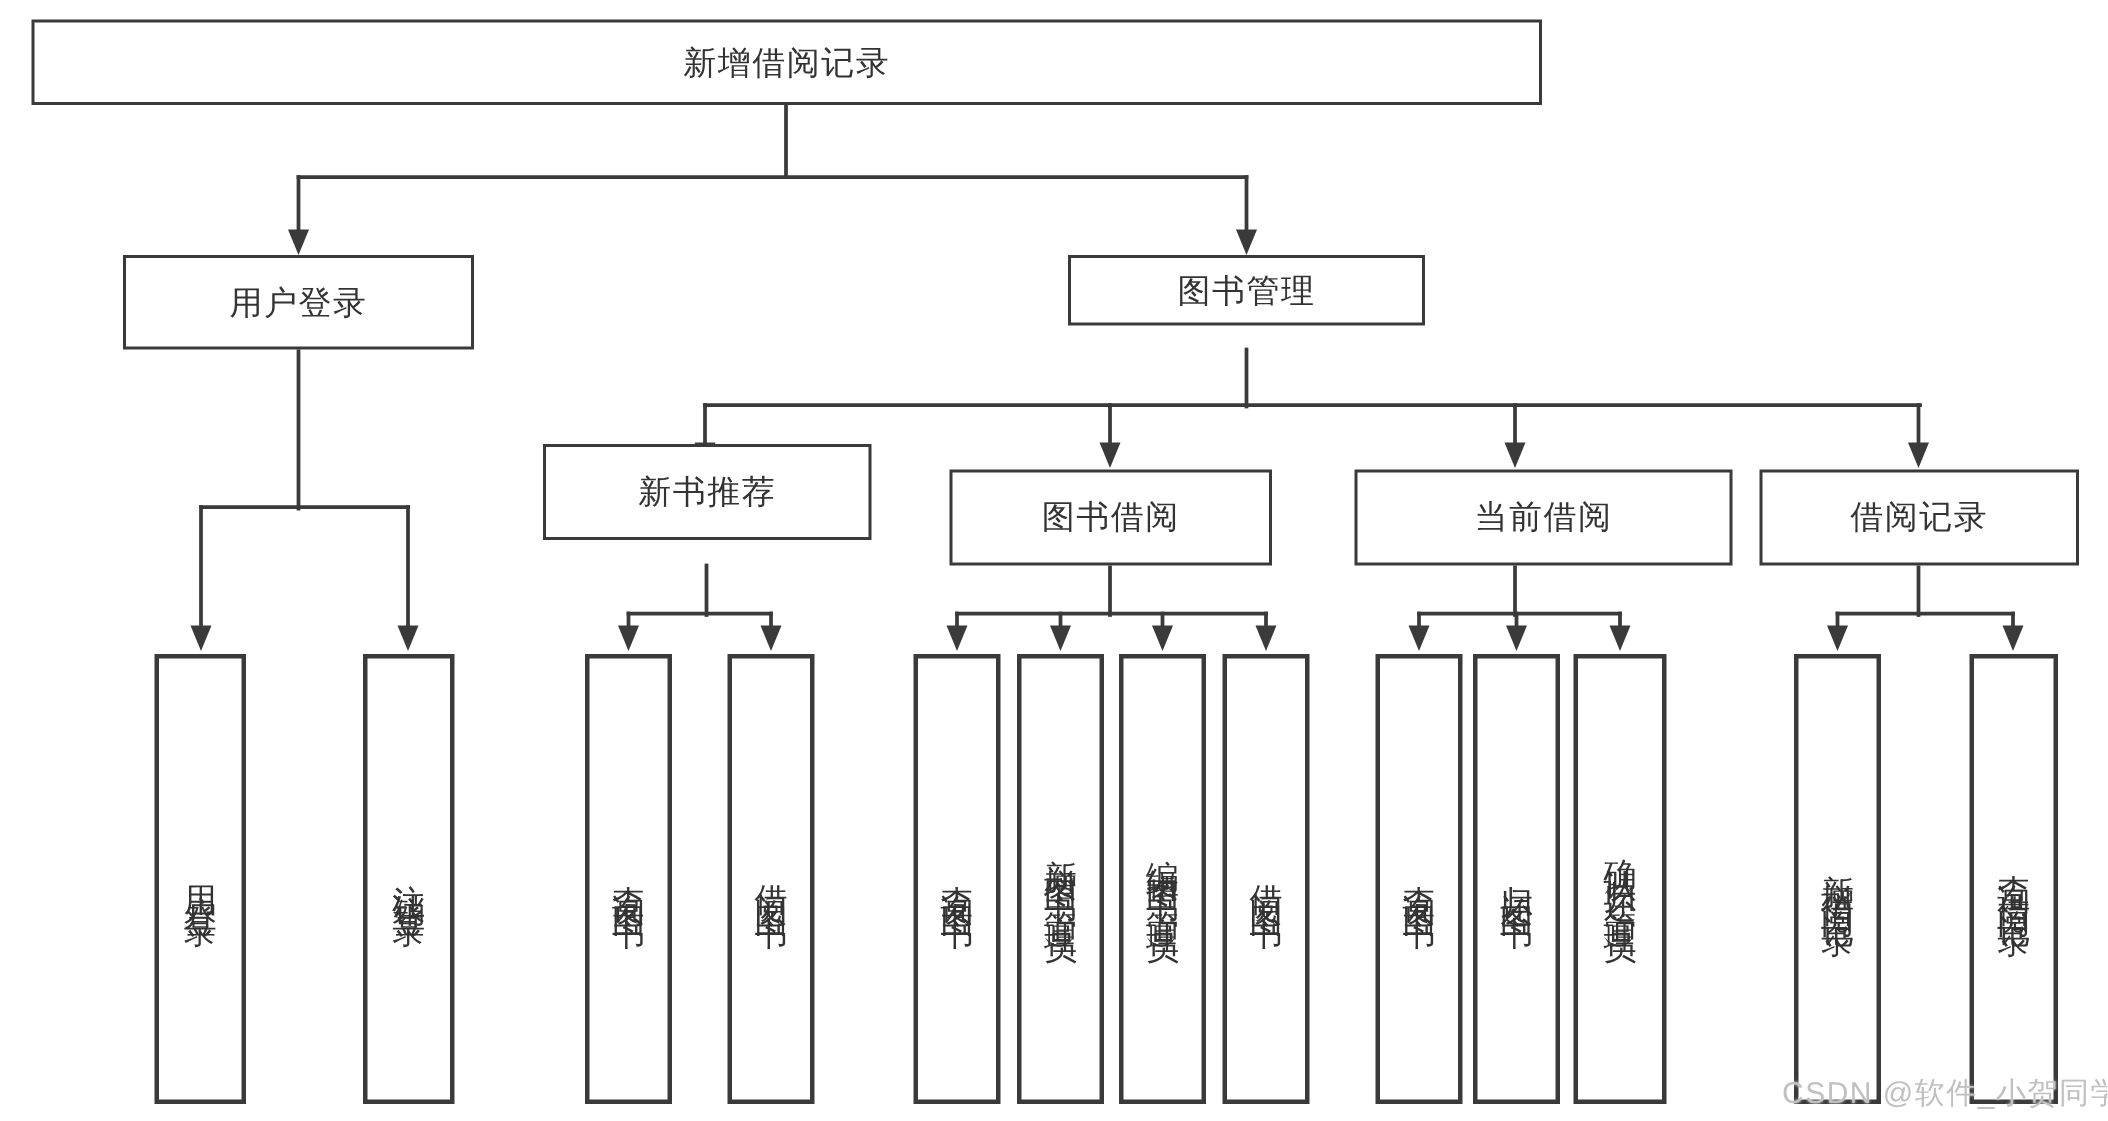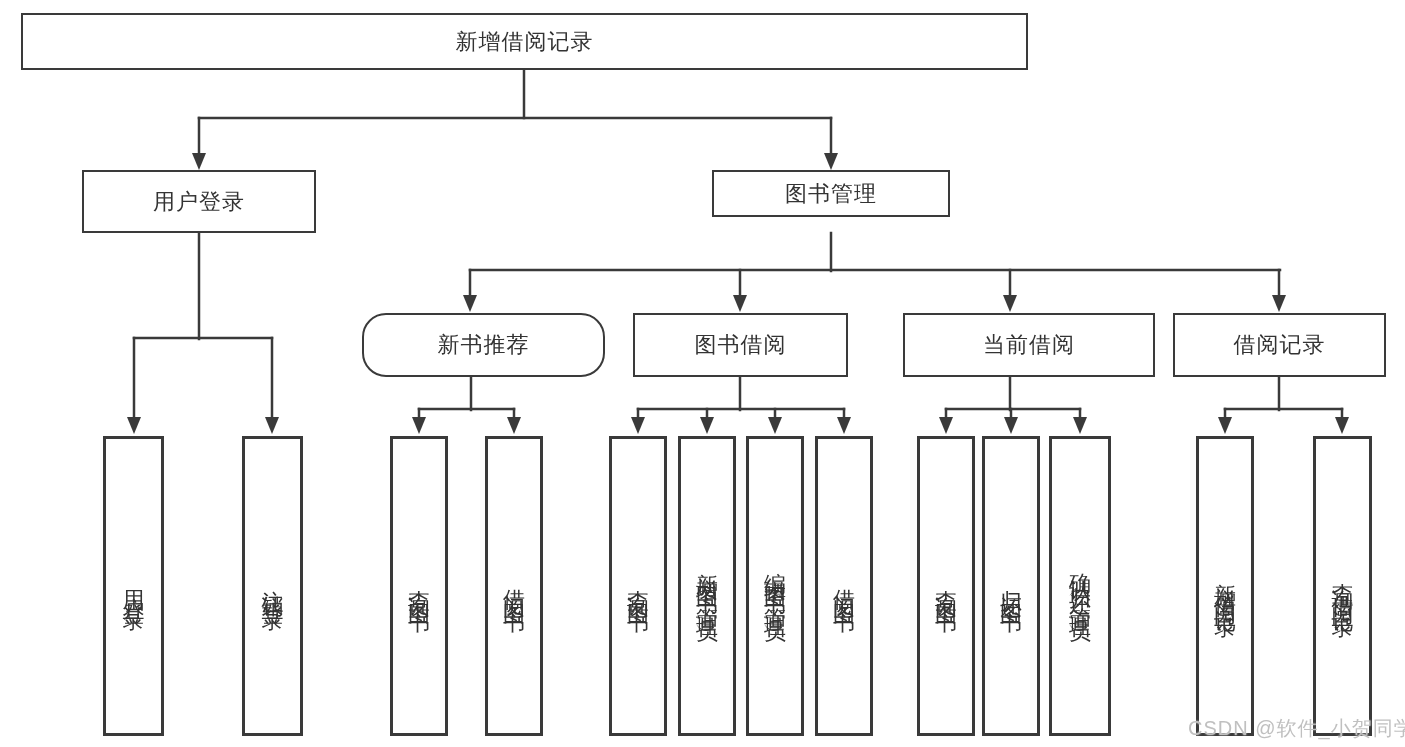--- a/index.html
+++ b/index.html
@@ -89,21 +89,21 @@
     <span>新增借阅记录</span>
   </div>
 
   <div class="box hbox" style="left:82px; top:170px; width:234px; height:63px;">
     <span>用户登录</span>
   </div>
   <div class="box hbox" style="left:712px; top:170px; width:238px; height:47px;">
     <span>图书管理</span>
   </div>
 
-  <div class="box hbox" style="left:362px; top:313px; width:243px; height:64px;border-radius:24px;">
+  <div class="box hbox" style="left:362px; top:296px; width:219px; height:64px;">
     <span>新书推荐</span>
   </div>
   <div class="box hbox" style="left:633px; top:313px; width:215px; height:64px;">
     <span>图书借阅</span>
   </div>
   <div class="box hbox" style="left:903px; top:313px; width:252px; height:64px;">
     <span>当前借阅</span>
   </div>
   <div class="box hbox" style="left:1173px; top:313px; width:213px; height:64px;">
     <span>借阅记录</span>

